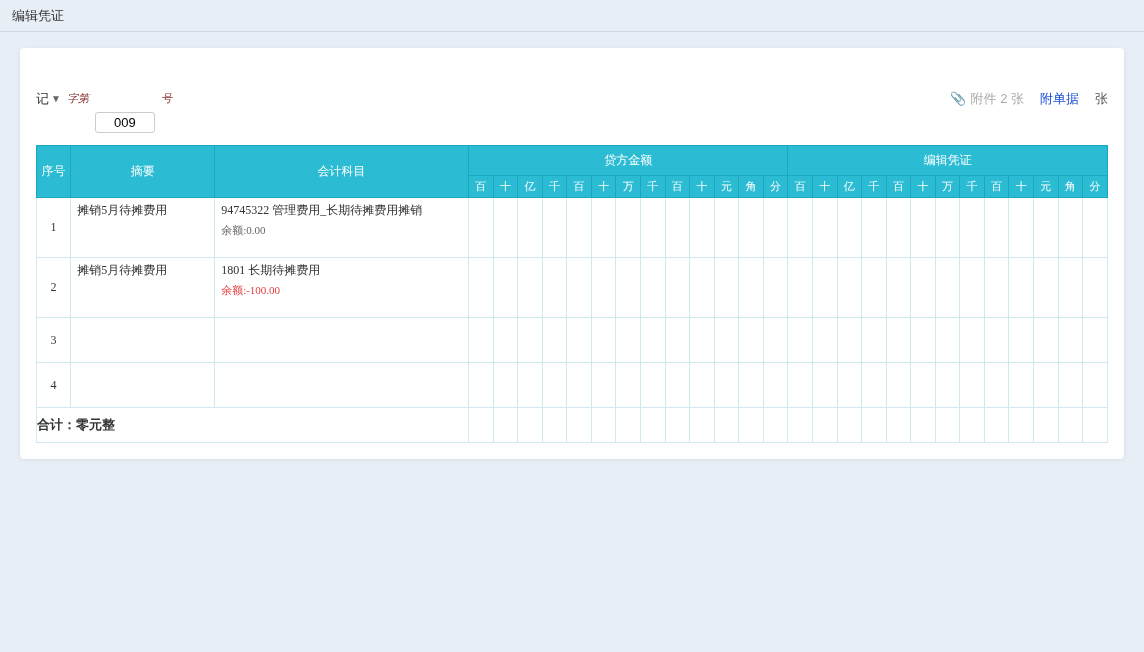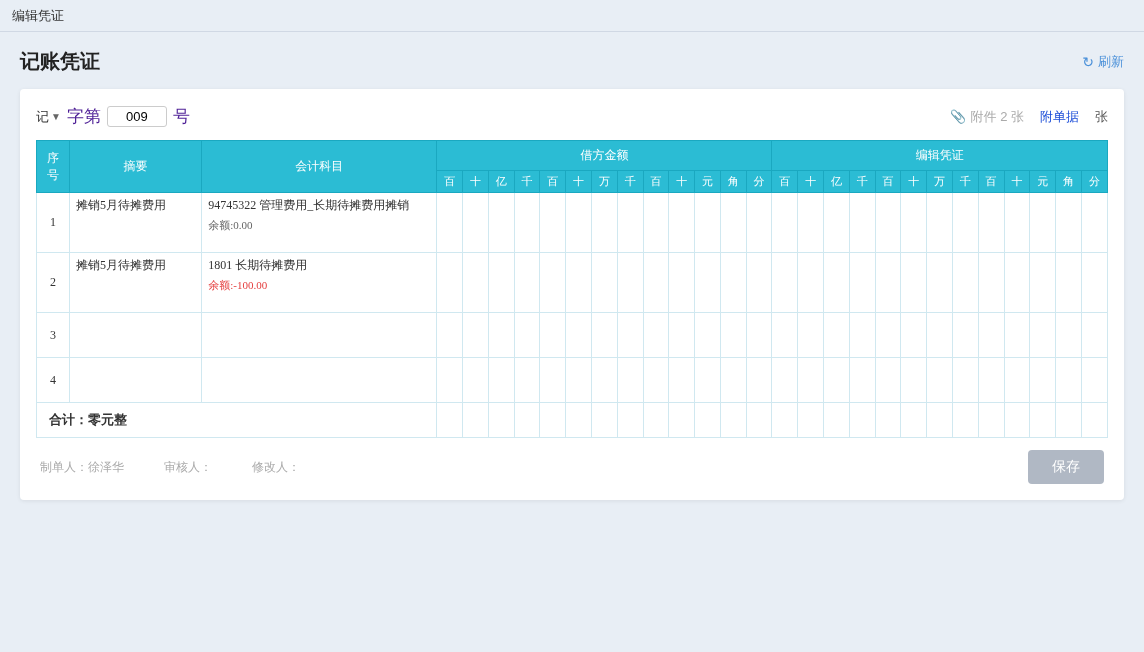--- a/index.html
+++ b/index.html
@@ -59,42 +59,44 @@
       gap: 12px;
       margin-bottom: 12px;
       flex-wrap: wrap;
     }
     .form-field {
       display: flex;
       align-items: center;
       gap: 6px;
     }
     .form-label {
-      color: #4c1d95;
-      font-size: 17px;
+      color: #7f1d1d;
+      font-size: 11px;
+      font-style: italic;
     }
     .ji-select {
       display: flex;
       align-items: center;
       gap: 2px;
       font-size: 13px;
       color: #333;
       cursor: pointer;
     }
     .ji-select .arrow {
       font-size: 10px;
       color: #666;
     }
     .zi-input {
       border: 1px solid #ccc;
       border-radius: 3px;
       padding: 2px 6px;
       font-size: 13px;
       width: 60px;
       text-align: center;
+      margin-top: 48px;
     }
     .date-input {
       border: 1px solid #4a90d9;
       border-radius: 3px;
       padding: 3px 8px;
       font-size: 13px;
       color: #333;
       background: #fff;
       width: 120px;
     }
@@ -177,21 +179,21 @@
     }
     .balance-text.negative {
       color: #e53e3e;
     }
     .account-code {
       font-size: 12px;
       color: #333;
     }
     .footer-row td {
       border: 1px solid #d0e8f0;
-      padding: 8px 12px;
+      padding: 8px 0;
       background: #fff;
     }
     .total-label {
       font-weight: bold;
       font-size: 13px;
       color: #333;
     }
     .bottom-bar {
       display: flex;
       align-items: center;
@@ -216,27 +218,20 @@
     }
   </style>
 </head>
 <body>
 
 <div class="title-bar">
   <span>编辑凭证</span>
 </div>
 
 <div class="main-area">
-  <div class="page-header">
-    <span class="page-title">记账凭证</span>
-    <button class="refresh-btn">
-      <span style="font-size:14px;">↻</span>
-      <span>刷新</span>
-    </button>
-  </div>
 
   <div class="card">
     <div class="form-row">
       <div class="form-field">
         <span class="ji-select">
           <span>记</span>
           <span class="arrow">▼</span>
         </span>
         <span class="form-label">字第</span>
         <input class="zi-input" type="text" value="009" style="">
@@ -251,21 +246,21 @@
         <span class="zhang-label">张</span>
       </div>
     </div>
 
     <table class="voucher-table">
       <thead>
         <tr class="header-row-1">
           <th rowspan="2" style="width:36px;">序号</th>
           <th rowspan="2" style="width:150px;">摘要</th>
           <th rowspan="2" style="width:270px;">会计科目</th>
-          <th colspan="13">借方金额</th>
+          <th colspan="13">贷方金额</th>
           <th colspan="13">编辑凭证</th>
         </tr>
         <tr class="header-row-2" id="amount-chars-row">
         <th style="width: 26px;">百</th>
             <th style="width: 26px;">十</th>
             <th style="width: 26px;">亿</th>
             <th style="width: 26px;">千</th>
             <th style="width: 26px;">百</th>
             <th style="width: 26px;">十</th>
             <th style="width: 26px;">万</th>
@@ -442,22 +437,14 @@
             <td class="amount-cell"></td>
             <td class="amount-cell"></td>
             <td class="amount-cell"></td>
             <td class="amount-cell"></td>
             <td class="amount-cell"></td>
             <td class="amount-cell"></td>
           </tr>
         </tfoot>
     </table>
 
-    <div class="bottom-bar">
-      <div class="bottom-meta">
-        <span>制单人：徐泽华</span>
-        <span>审核人：</span>
-        <span>修改人：</span>
-      </div>
-      <button class="save-btn">保存</button>
-    </div>
   </div>
 </div>
 
 </body></html>

